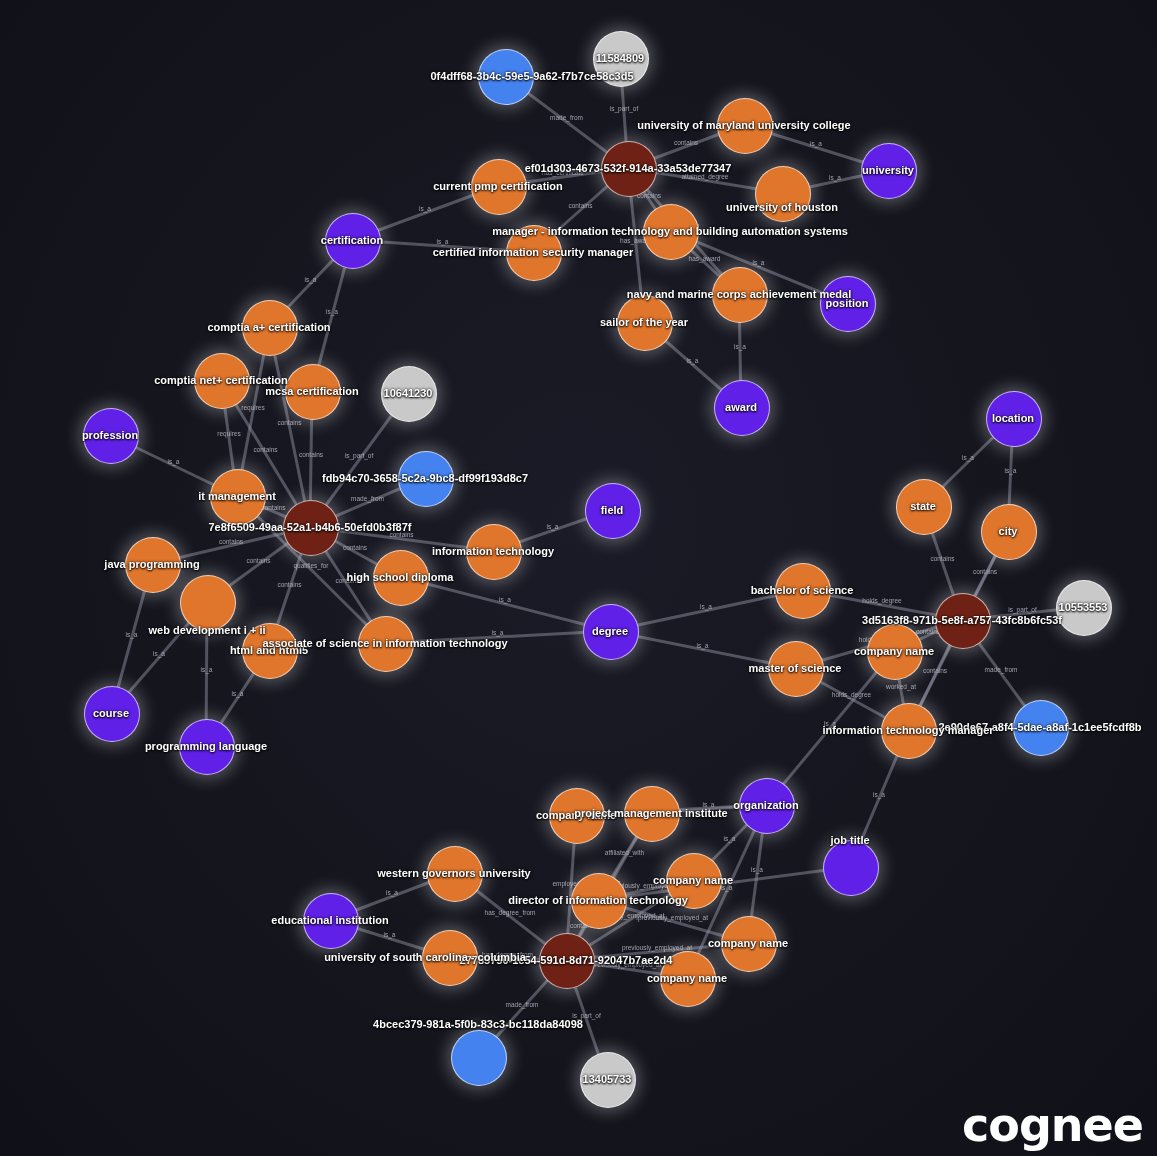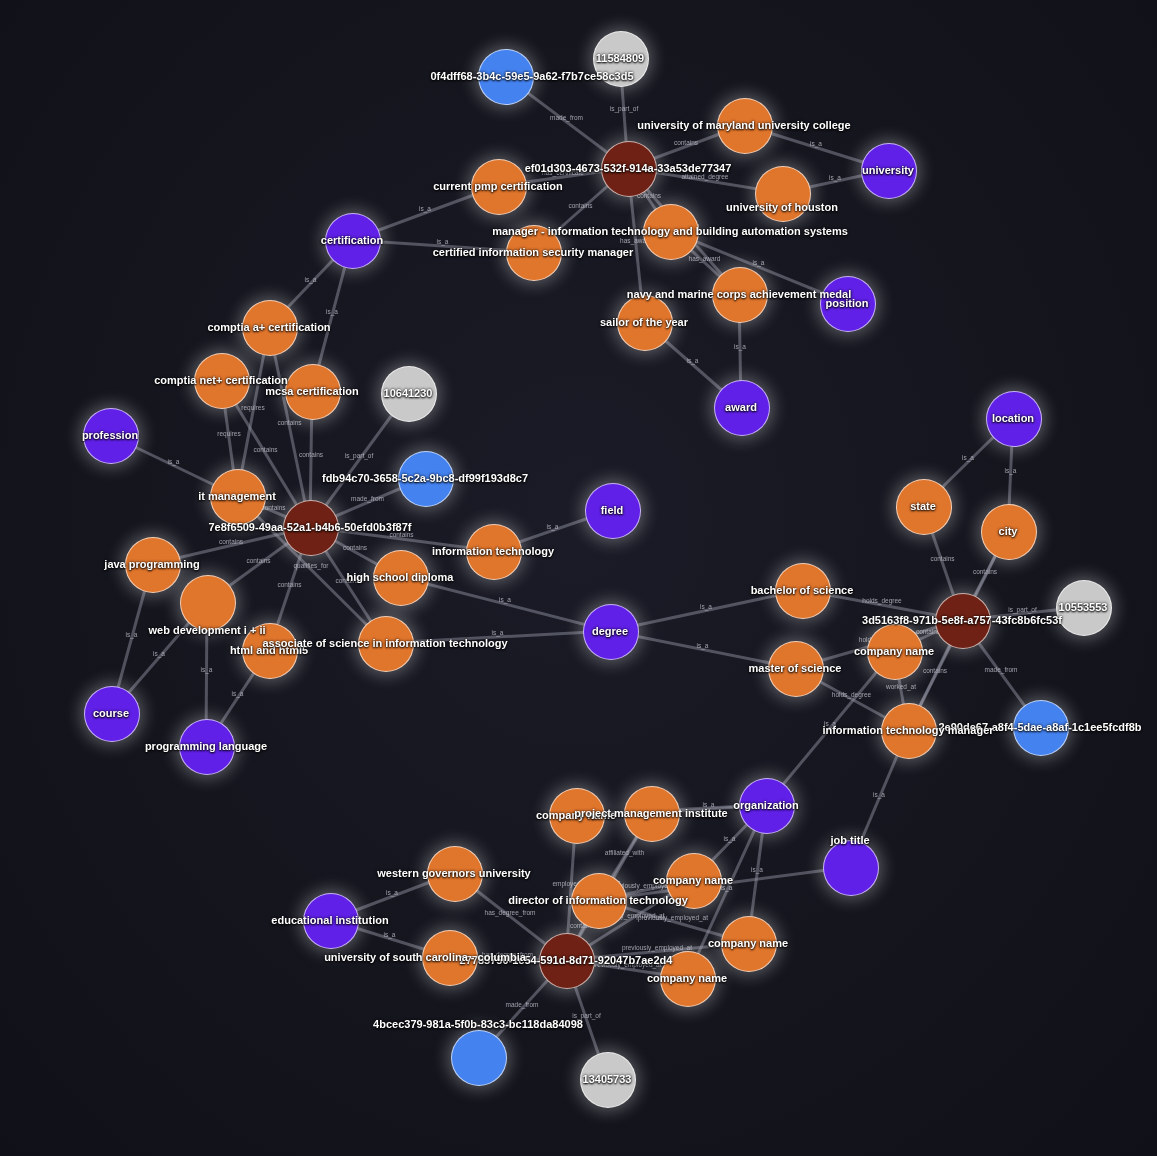--- a/index.html
+++ b/index.html
@@ -301,13 +301,14 @@
       <div class="node-label" style="left: 598px; top: 900px;">director of information technology</div>
       <div class="node" title="company name" style="left: 721px; top: 916px; background: rgb(224, 117, 44);"></div>
       <div class="node-label" style="left: 748px; top: 943px;">company name</div>
       <div class="node" title="western governors university" style="left: 427px; top: 846px; background: rgb(224, 117, 44);"></div>
       <div class="node-label" style="left: 454px; top: 873px;">western governors university</div>
       <div class="node" title="university of south carolina - columbia" style="left: 422px; top: 930px; background: rgb(224, 117, 44);"></div>
       <div class="node-label" style="left: 425px; top: 957px;">university of south carolina - columbia</div>
       <div class="node" title="company name" style="left: 660px; top: 951px; background: rgb(224, 117, 44);"></div>
       <div class="node-label" style="left: 687px; top: 978px;">company name</div>
     </div>
+  <div id="brand">cognee</div>
 </div>
 
 </body></html>

